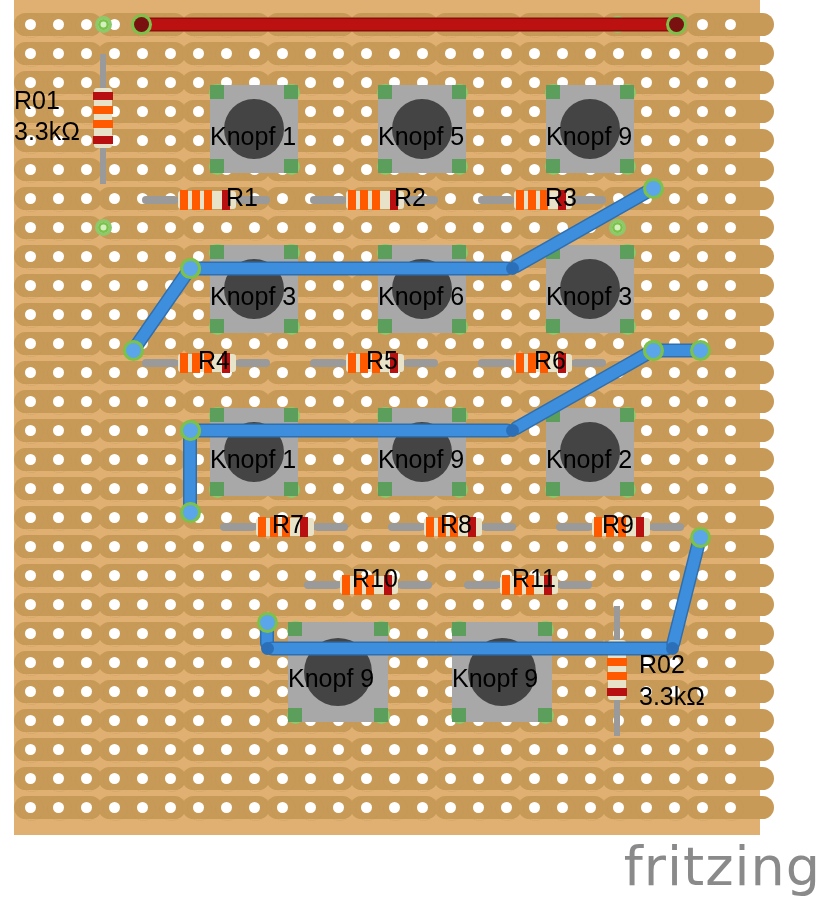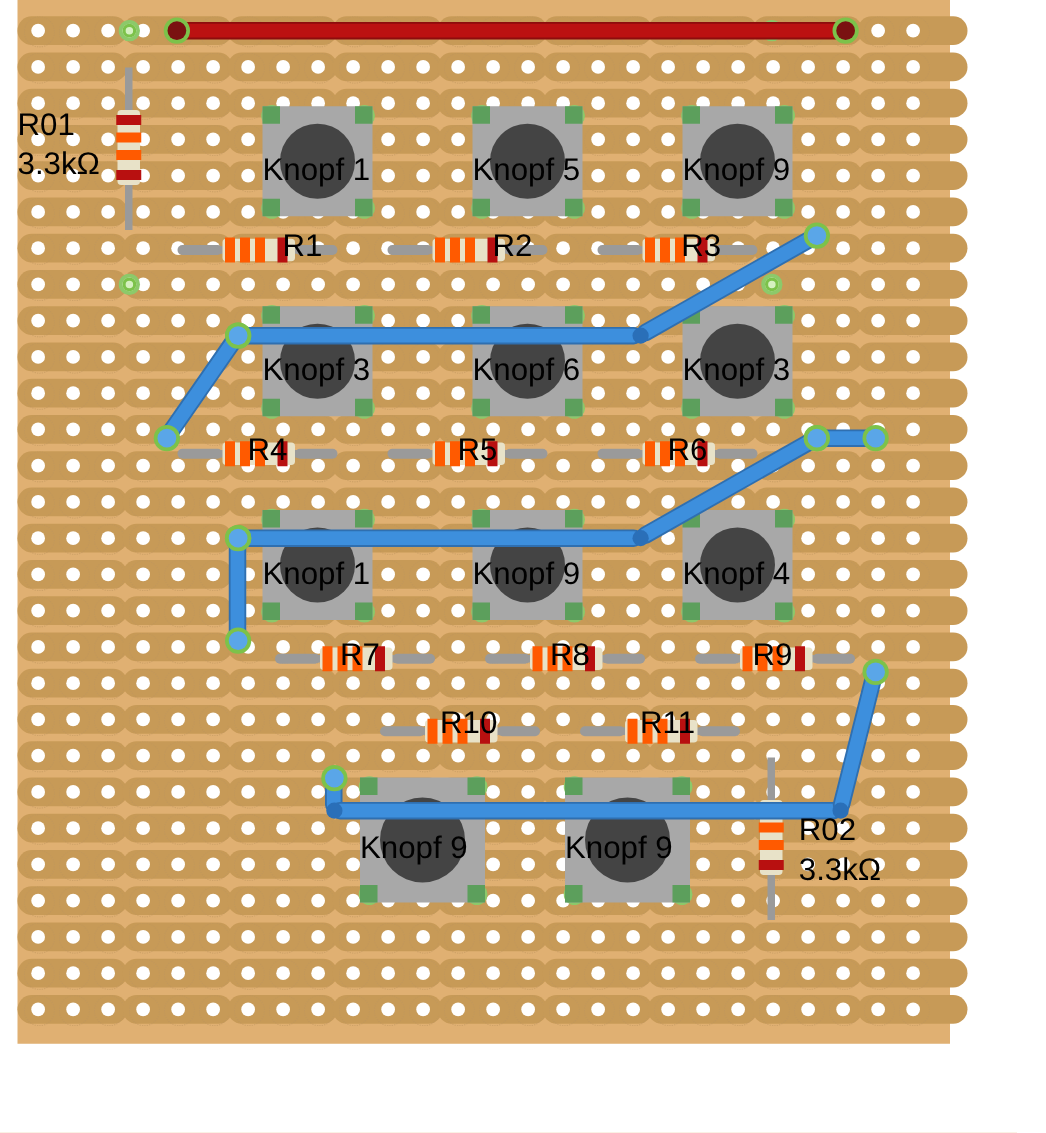--- a/index.html
+++ b/index.html
@@ -2040,34 +2040,35 @@
       <div class="node blue" style="left: 665.5px; top: 641.5px; width: 13px; height: 13px;"></div>
       <div class="node bluecap" style="left: 692.5px; top: 529.5px; width: 15px; height: 15px;"></div>
       <div class="lbl knopf-lbl" style="left: 210px; top: 121.96px;">Knopf 1</div>
       <div class="lbl knopf-lbl" style="left: 378px; top: 121.96px;">Knopf 5</div>
       <div class="lbl knopf-lbl" style="left: 546px; top: 121.96px;">Knopf 9</div>
       <div class="lbl knopf-lbl" style="left: 210px; top: 281.96px;">Knopf 3</div>
       <div class="lbl knopf-lbl" style="left: 378px; top: 281.96px;">Knopf 6</div>
       <div class="lbl knopf-lbl" style="left: 546px; top: 281.96px;">Knopf 3</div>
       <div class="lbl knopf-lbl" style="left: 210px; top: 444.96px;">Knopf 1</div>
       <div class="lbl knopf-lbl" style="left: 378px; top: 444.96px;">Knopf 9</div>
-      <div class="lbl knopf-lbl" style="left: 546px; top: 444.96px;">Knopf 4</div>
+      <div class="lbl knopf-lbl" style="left: 546px; top: 444.96px;">Knopf 2</div>
       <div class="lbl knopf-lbl" style="left: 288px; top: 664px;">Knopf 9</div>
       <div class="lbl knopf-lbl" style="left: 452px; top: 664px;">Knopf 9</div>
       <div class="lbl res-lbl" style="left: 226px; top: 183px;">R1</div>
       <div class="lbl res-lbl" style="left: 394px; top: 183px;">R2</div>
       <div class="lbl res-lbl" style="left: 545px; top: 183px;">R3</div>
       <div class="lbl res-lbl" style="left: 198px; top: 346px;">R4</div>
       <div class="lbl res-lbl" style="left: 366px; top: 346px;">R5</div>
       <div class="lbl res-lbl" style="left: 534px; top: 346px;">R6</div>
       <div class="lbl res-lbl" style="left: 272px; top: 510px;">R7</div>
       <div class="lbl res-lbl" style="left: 440px; top: 510px;">R8</div>
       <div class="lbl res-lbl" style="left: 602px; top: 510px;">R9</div>
       <div class="lbl res-lbl" style="left: 352px; top: 564px;">R10</div>
       <div class="lbl res-lbl" style="left: 512px; top: 564px;">R11</div>
       <div class="lbl rv-lbl" style="left: 14px; top: 86px;">R01</div>
       <div class="lbl rv-lbl" style="left: 14px; top: 117px;">3.3kΩ</div>
       <div class="lbl rv-lbl" style="left: 639px; top: 650px;">R02</div>
       <div class="lbl rv-lbl" style="left: 639px; top: 682px;">3.3kΩ</div>
     </div>
 
+  <div id="logo">fritzing</div>
 
 </div>
 
 </body></html>

